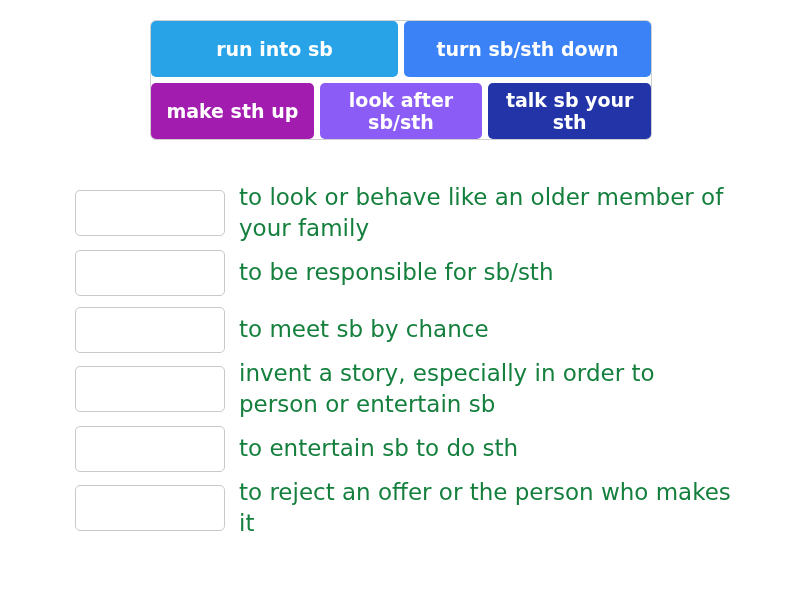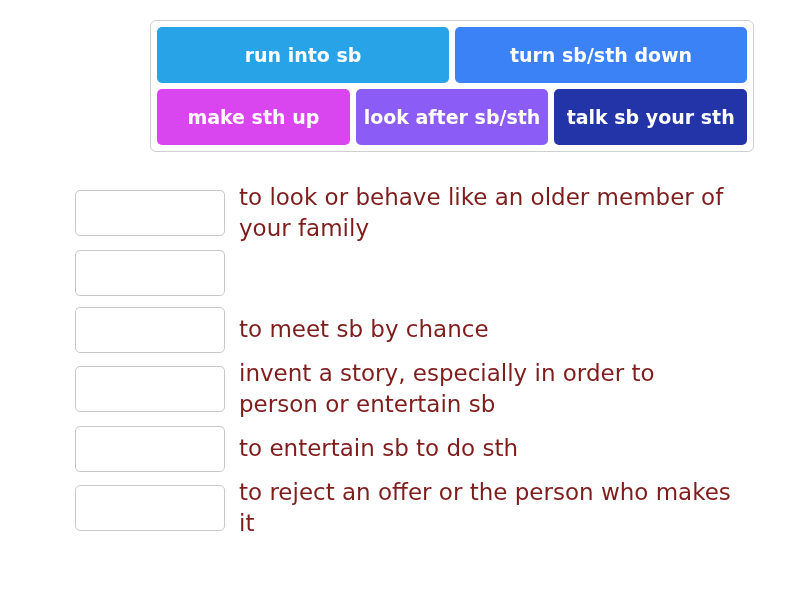--- a/index.html
+++ b/index.html
@@ -18,26 +18,25 @@
     position: relative;
     width: 800px;
     height: 600px;
   }
 
   
   .word-bank {
     position: absolute;
     left: 150px;
     top: 20px;
-    width: 604px;
+    width: 502px;
     box-sizing: border-box;
     border: 1px solid #d0d0d0;
     border-radius: 6px;
     background: #ffffff;
-    padding: 6px;
   }
   .bank-row {
     display: flex;
     gap: 6px;
   }
   .bank-row + .bank-row {
     margin-top: 6px;
   }
   .tile {
     flex: 1 1 0;
@@ -76,47 +75,48 @@
     border-radius: 5px;
     background: #ffffff;
     box-sizing: border-box;
     flex: 0 0 150px;
     cursor: pointer;
   }
   .def-text {
     margin-left: 14px;
     font-size: 23px;
     line-height: 31px;
-    color: #7f1d1d;
+    color: #15803d;
   }
 </style>
 </head>
 <body>
 
 <div class="stage">
 
   <div class="word-bank">
     <div class="bank-row">
       <div class="tile" style="background:#29a3e8">run into sb</div>
       <div class="tile" style="background:#3b82f6">turn sb/sth down</div>
     </div>
     <div class="bank-row">
-      <div class="tile" style="background:#d946ef">make sth up</div>
+      <div class="tile" style="background:#a21caf">make sth up</div>
       <div class="tile" style="background:#8b5cf6">look after sb/sth</div>
       <div class="tile" style="background:#2234a8">talk sb your sth</div>
     </div>
   </div>
 
   <div class="defs">
     <div class="def-row">
       <div class="drop-slot"></div>
       <div class="def-text">to look or behave like an older member of your family</div>
     </div>
     <div class="def-row">
       <div class="drop-slot"></div>
+      <div class="def-text">to be responsible for sb/sth</div>
     </div>
     <div class="def-row">
       <div class="drop-slot"></div>
       <div class="def-text">to meet sb by chance</div>
     </div>
     <div class="def-row">
       <div class="drop-slot"></div>
       <div class="def-text">invent a story, especially in order to person or entertain sb</div>
     </div>
     <div class="def-row">

